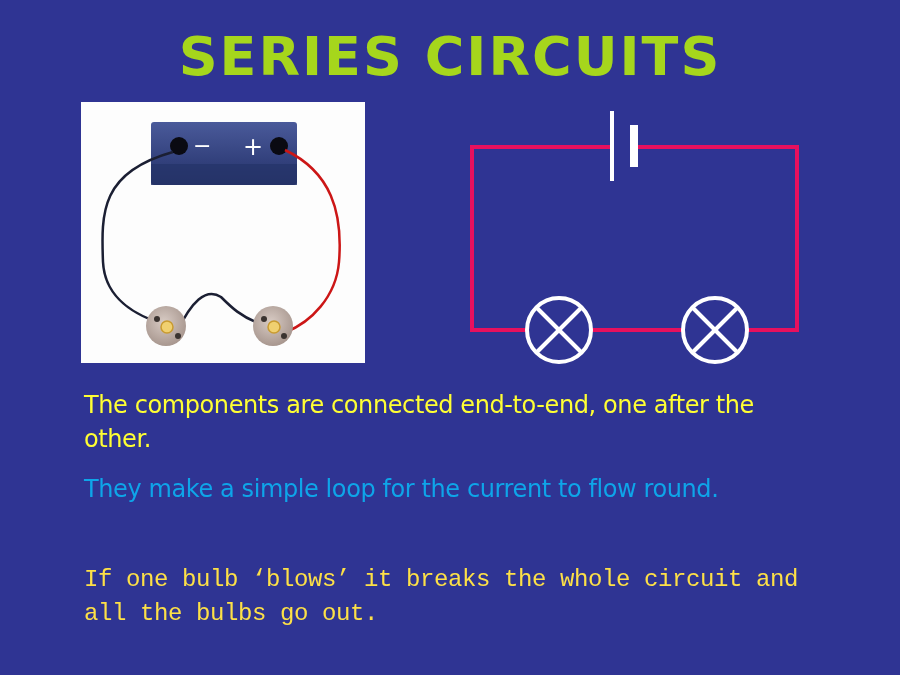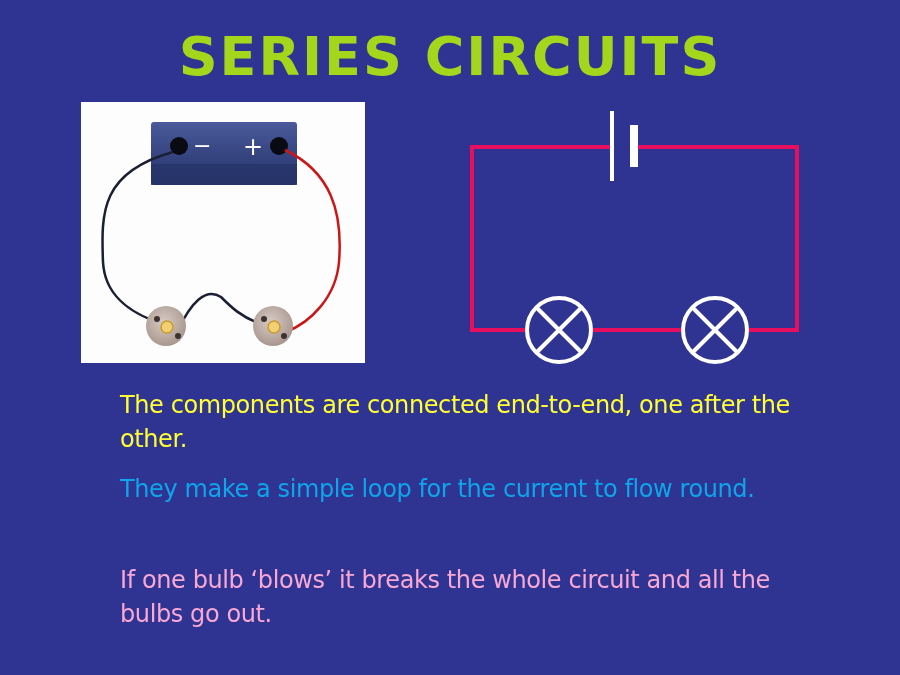--- a/index.html
+++ b/index.html
@@ -24,21 +24,20 @@
     background: #fdfdfd;
   }
   .photo svg { position: absolute; left: 0; top: 0; }
   .diagram { position: absolute; left: 0; top: 0; }
   .para {
     position: absolute; left: 84px; width: 720px;
     font-family: "DejaVu Sans", sans-serif;
     font-size: 24px;
     line-height: 34px;
     letter-spacing: -0.4px;
-    margin-left: 36px;
   }
 </style>
 </head>
 <body>
 
 <div class="slide">
 
   <div class="title" style="color:#a6d61c;">SERIES CIRCUITS</div>
 
   <div class="photo">
@@ -100,15 +99,15 @@
     </g>
     <g stroke="#ffffff" stroke-width="4" fill="none">
       <circle cx="715" cy="330" r="32"></circle>
       <line x1="692" y1="307" x2="738" y2="353"></line>
       <line x1="738" y1="307" x2="692" y2="353"></line>
     </g>
   </svg>
 
   <div class="para" style="top:388px; color:#ffff33;">The components are connected end-to-end, one after the other.</div>
   <div class="para" style="top:472px; color:#0ea5e9;">They make a simple loop for the current to flow round.</div>
-  <div class="para" style="top:563px; color:#f9a8d4;">If one bulb ‘blows’ it breaks the whole circuit and all the bulbs go out.</div>
+  <div class="para" style="top:563px; color:#fde047;font-family:Liberation Mono, monospace;">If one bulb ‘blows’ it breaks the whole circuit and all the bulbs go out.</div>
 
 </div>
 
 </body></html>

